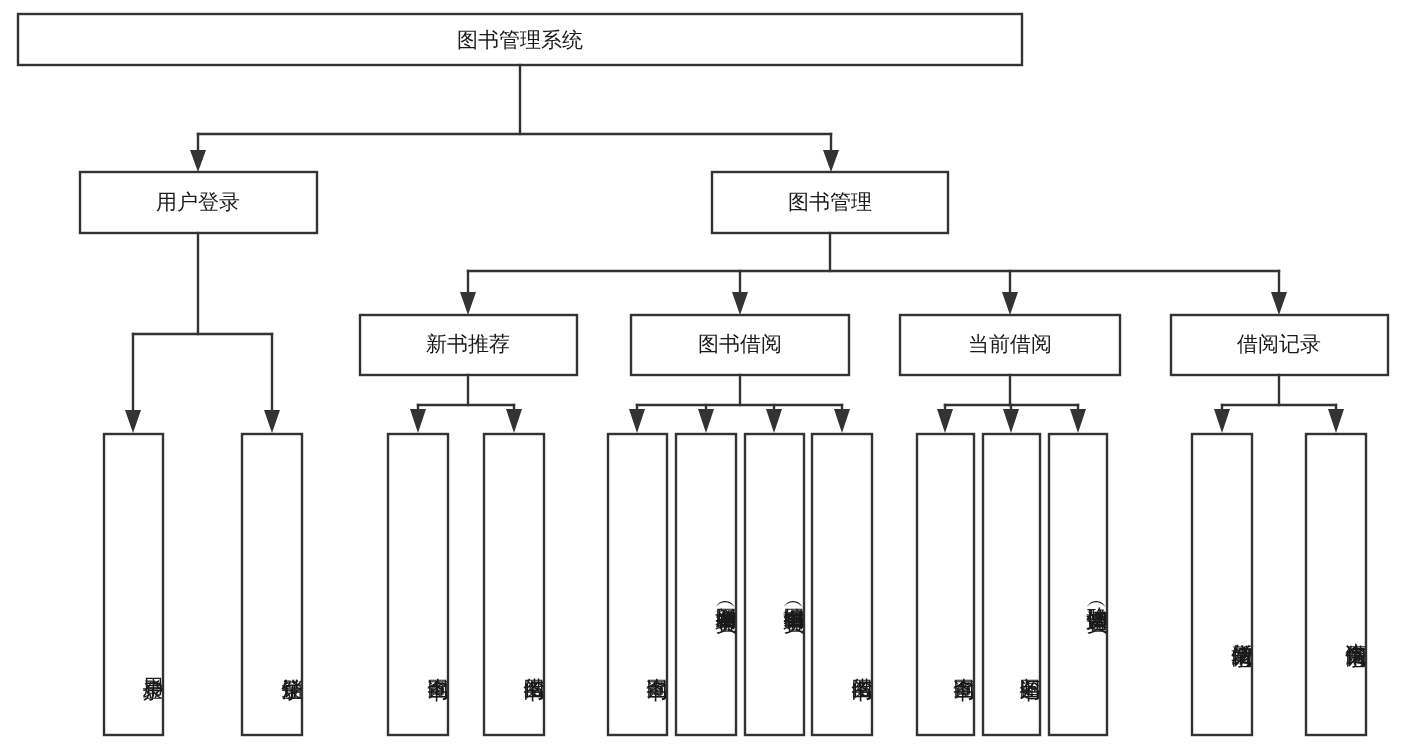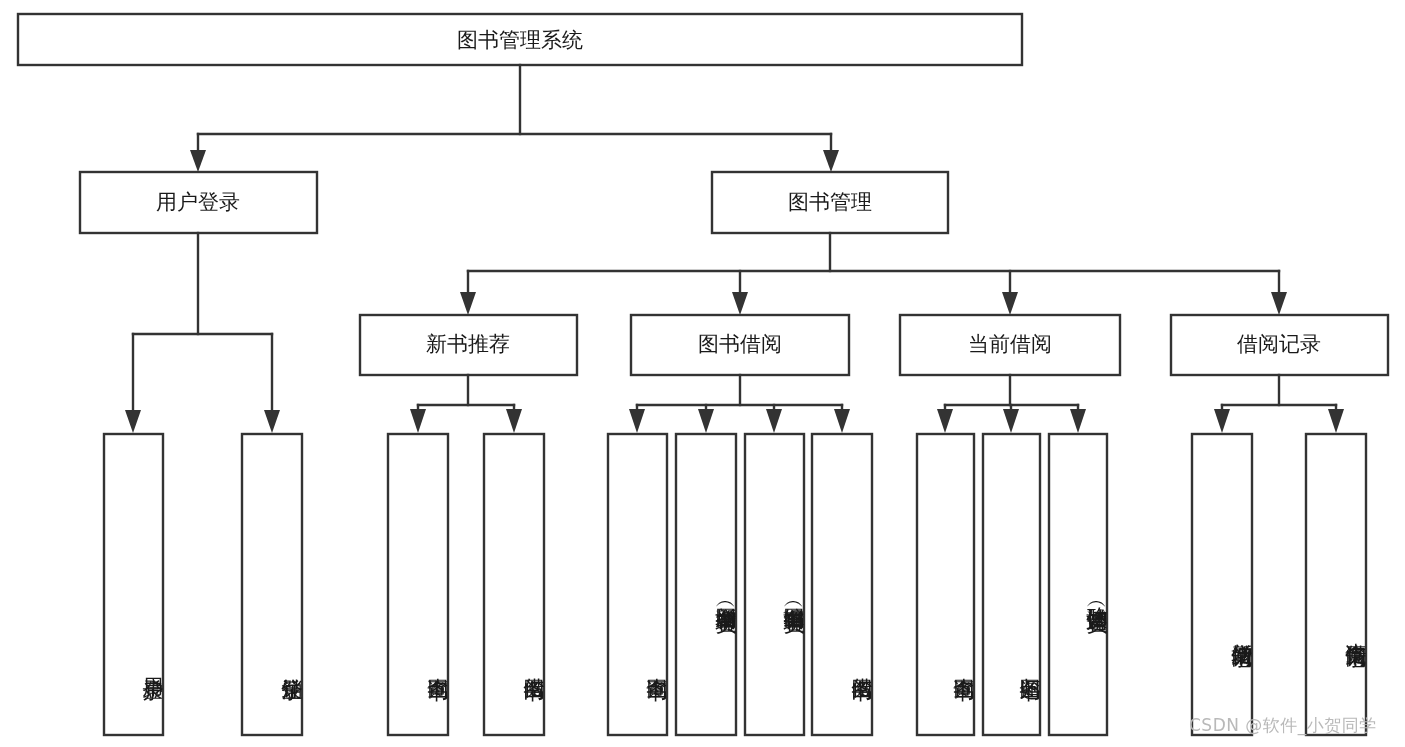--- a/index.html
+++ b/index.html
@@ -223,15 +223,14 @@
   <div class="leaf-label" style="left:745px; top:434px; width:59px; height:301px; padding-top:10px;">编辑图书（管理员）</div>
   <div class="leaf-label" style="left:812px; top:434px; width:60px; height:301px; padding-top:78px;">借阅图书</div>
 
   <div class="leaf-label" style="left:917px; top:434px; width:57px; height:301px; padding-top:78px;">查询图书</div>
   <div class="leaf-label" style="left:983px; top:434px; width:57px; height:301px; padding-top:78px;">归还图书</div>
   <div class="leaf-label" style="left:1049px; top:434px; width:58px; height:301px; padding-top:10px;">确认归还（管理员）</div>
 
   <div class="leaf-label" style="left:1192px; top:434px; width:60px; height:301px; padding-top:44px;">新增借阅记录</div>
   <div class="leaf-label" style="left:1306px; top:434px; width:60px; height:301px; padding-top:44px;">查询借阅记录</div>
 
-  <div id="watermark">CSDN @软件_小贺同学</div>
 
 </div>
 
 </body></html>

